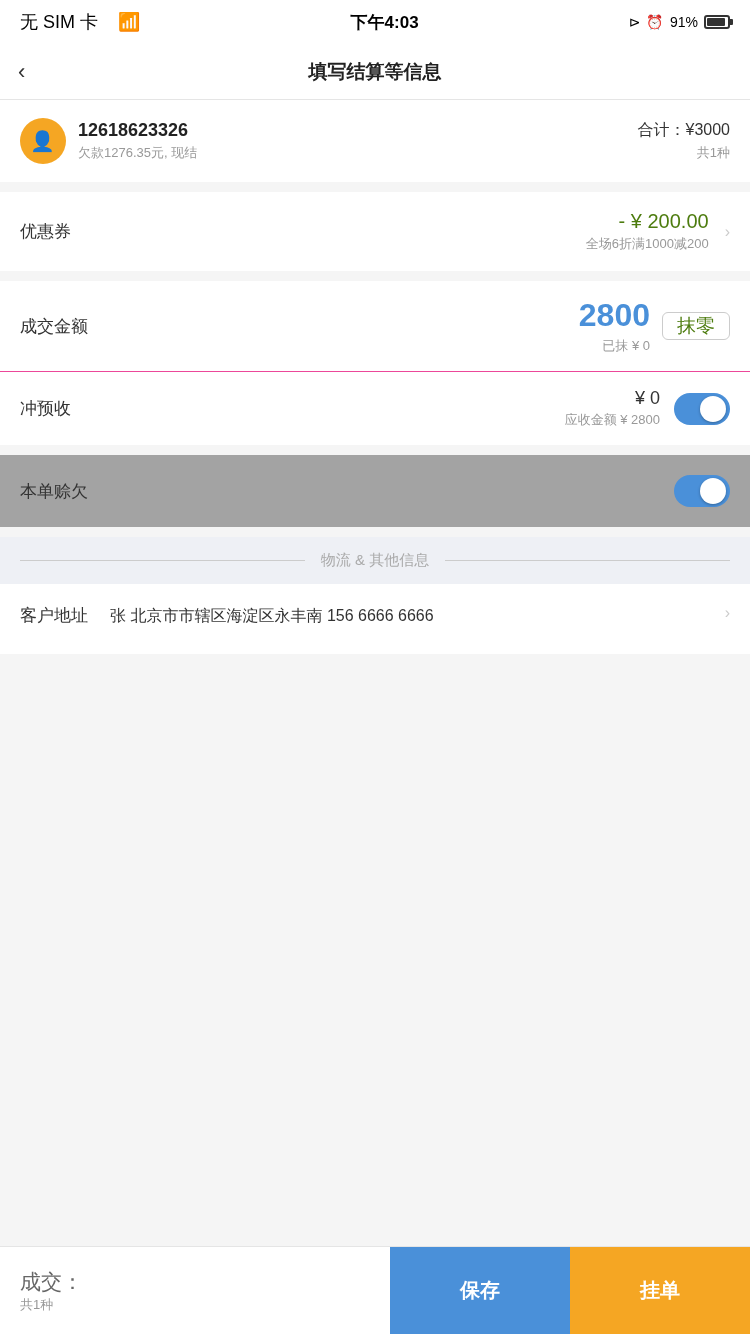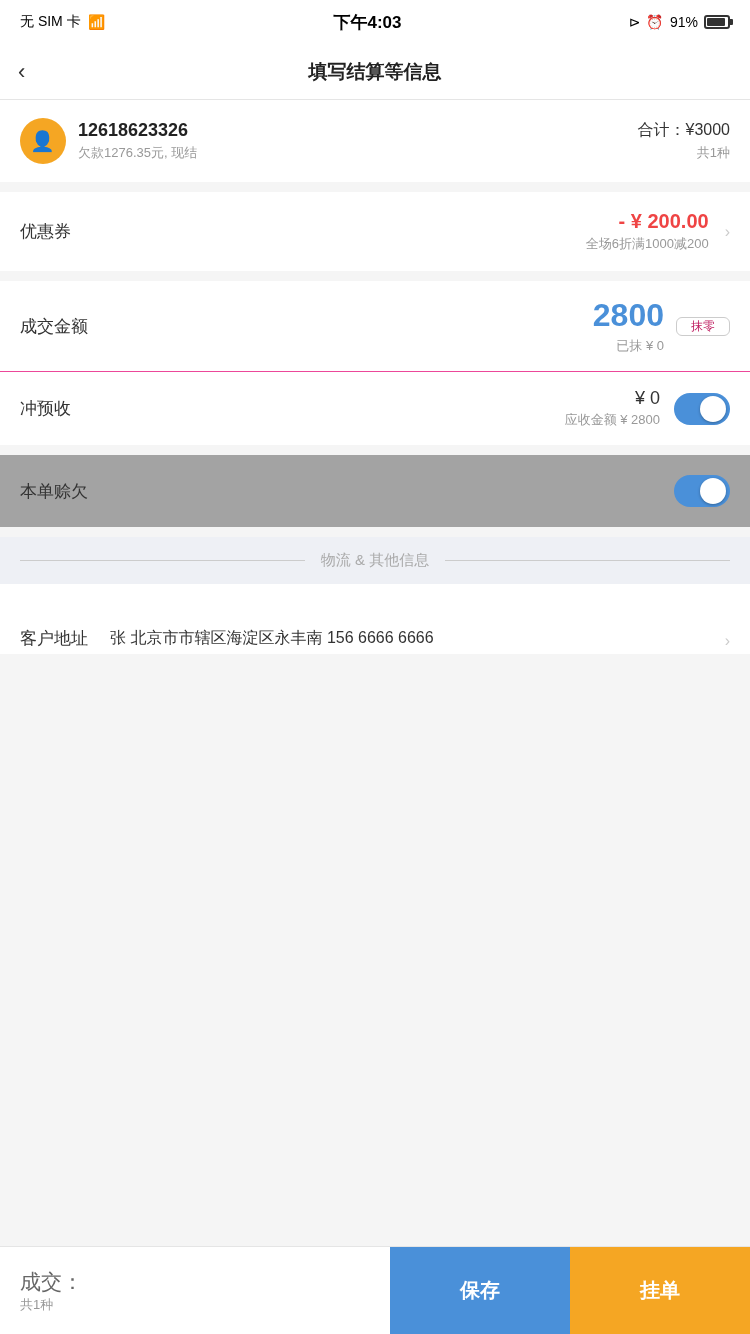--- a/index.html
+++ b/index.html
@@ -17,21 +17,21 @@
     .status-bar {
       background: #fff;
       height: 44px;
       display: flex;
       align-items: center;
       justify-content: space-between;
       padding: 0 20px;
       font-size: 15px;
       font-weight: 500;
     }
-    .status-left { display: flex; align-items: center; gap: 8px; font-size: 14px; }
+    .status-left { display: flex; align-items: center; gap: 20px; font-size: 18px; }
     .status-center { font-size: 17px; font-weight: 600; }
     .status-right { display: flex; align-items: center; gap: 6px; font-size: 14px; }
     .battery-icon {
       display: inline-flex; align-items: center;
       border: 2px solid #333; border-radius: 3px;
       width: 26px; height: 14px; padding: 1px;
       position: relative;
     }
     .battery-icon::after {
       content: '';
@@ -100,21 +100,21 @@
       display: flex;
       align-items: center;
       justify-content: space-between;
       padding: 18px 20px;
       border-bottom: 1px solid #f0f0f0;
       min-height: 60px;
     }
     .row-item:last-child { border-bottom: none; }
     .row-label { font-size: 17px; color: #333; }
     .row-right { display: flex; align-items: center; gap: 10px; text-align: right; }
-    .coupon-amount { font-size: 20px; color: #ef4444; font-weight: 700; }
+    .coupon-amount { font-size: 20px; color: #4d7c0f; font-weight: 400; }
     .coupon-desc { font-size: 13px; color: #999; margin-top: 2px; }
     .chevron { font-size: 16px; color: #ccc; margin-left: 6px; }
 
     
     .amount-section {
       background: #fff;
       margin-bottom: 10px;
     }
     .amount-row {
       display: flex;
@@ -125,21 +125,21 @@
     }
     .amount-row:last-child { border-bottom: none; }
     .amount-label { font-size: 17px; color: #333; }
     .amount-right { display: flex; align-items: center; gap: 12px; }
     .amount-value {
       font-size: 32px; font-weight: 700; color: #4a90d9;
     }
     .amount-sub { font-size: 13px; color: #999; margin-top: 3px; }
     .round-btn {
       border: 1px solid #ccc; border-radius: 6px;
-      padding: 0 14px; font-size: 12px; color: #be185d;
+      padding: 0 14px; font-size: 19px; color: #4d7c0f;
       background: #fff; cursor: pointer;
       white-space: nowrap;
     }
     .amount-col { text-align: right; }
 
     
     .precollect-row {
       display: flex; align-items: center;
       justify-content: space-between;
       padding: 16px 20px;
@@ -204,23 +204,23 @@
     .divider-text {
       margin: 0 16px; font-size: 15px; color: #aaa;
     }
 
     
     .address-section {
       background: #fff;
       margin-bottom: 10px;
     }
     .address-row {
-      display: flex; align-items: flex-end;
-      justify-content: space-between;
-      padding: 4px 20px;
+      display: flex; align-items: flex-start;
+      justify-content: space-between;
+      padding: 20px 20px;
       min-height: 70px;
     }
     .address-label { font-size: 17px; color: #333; min-width: 80px; }
     .address-value { font-size: 16px; color: #333; flex: 1; margin-left: 10px; line-height: 1.5; }
 
     
     .gray-area {
       background: #f5f5f5;
       height: 120px;
     }

